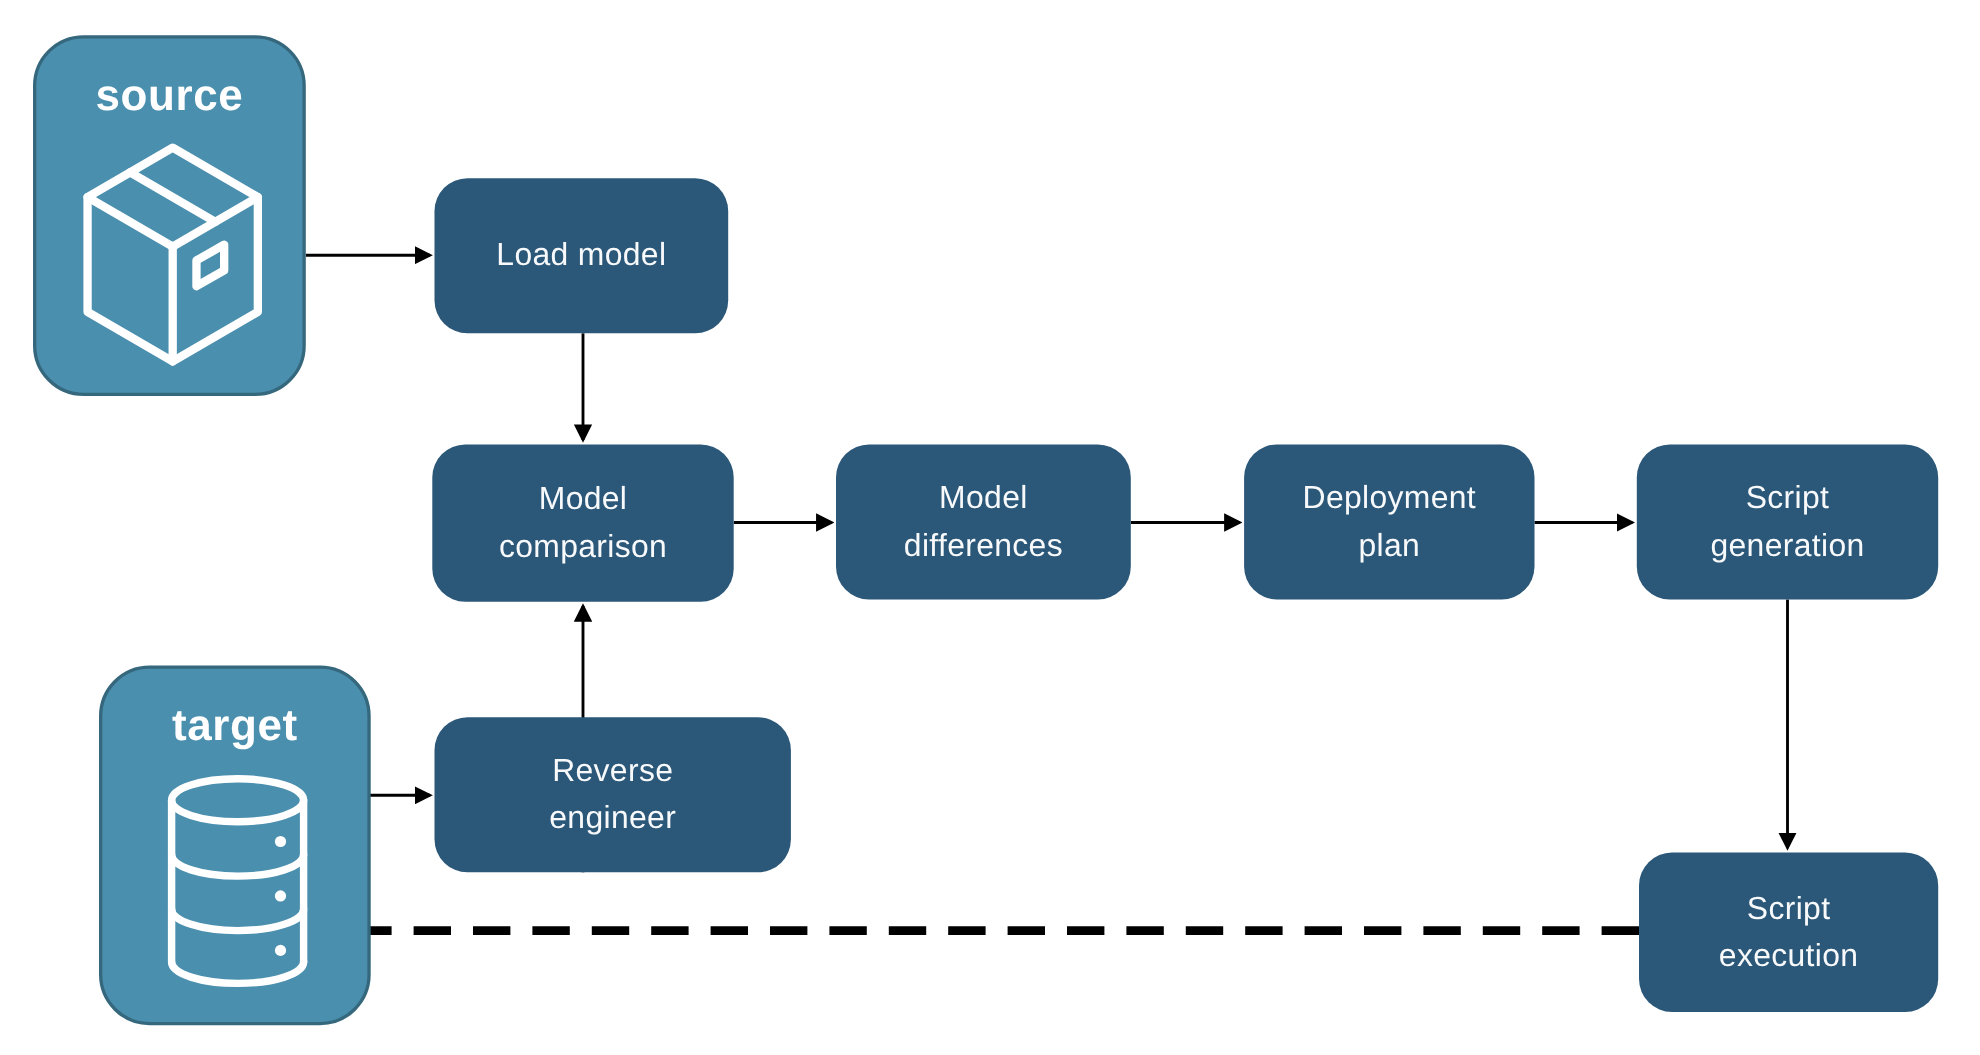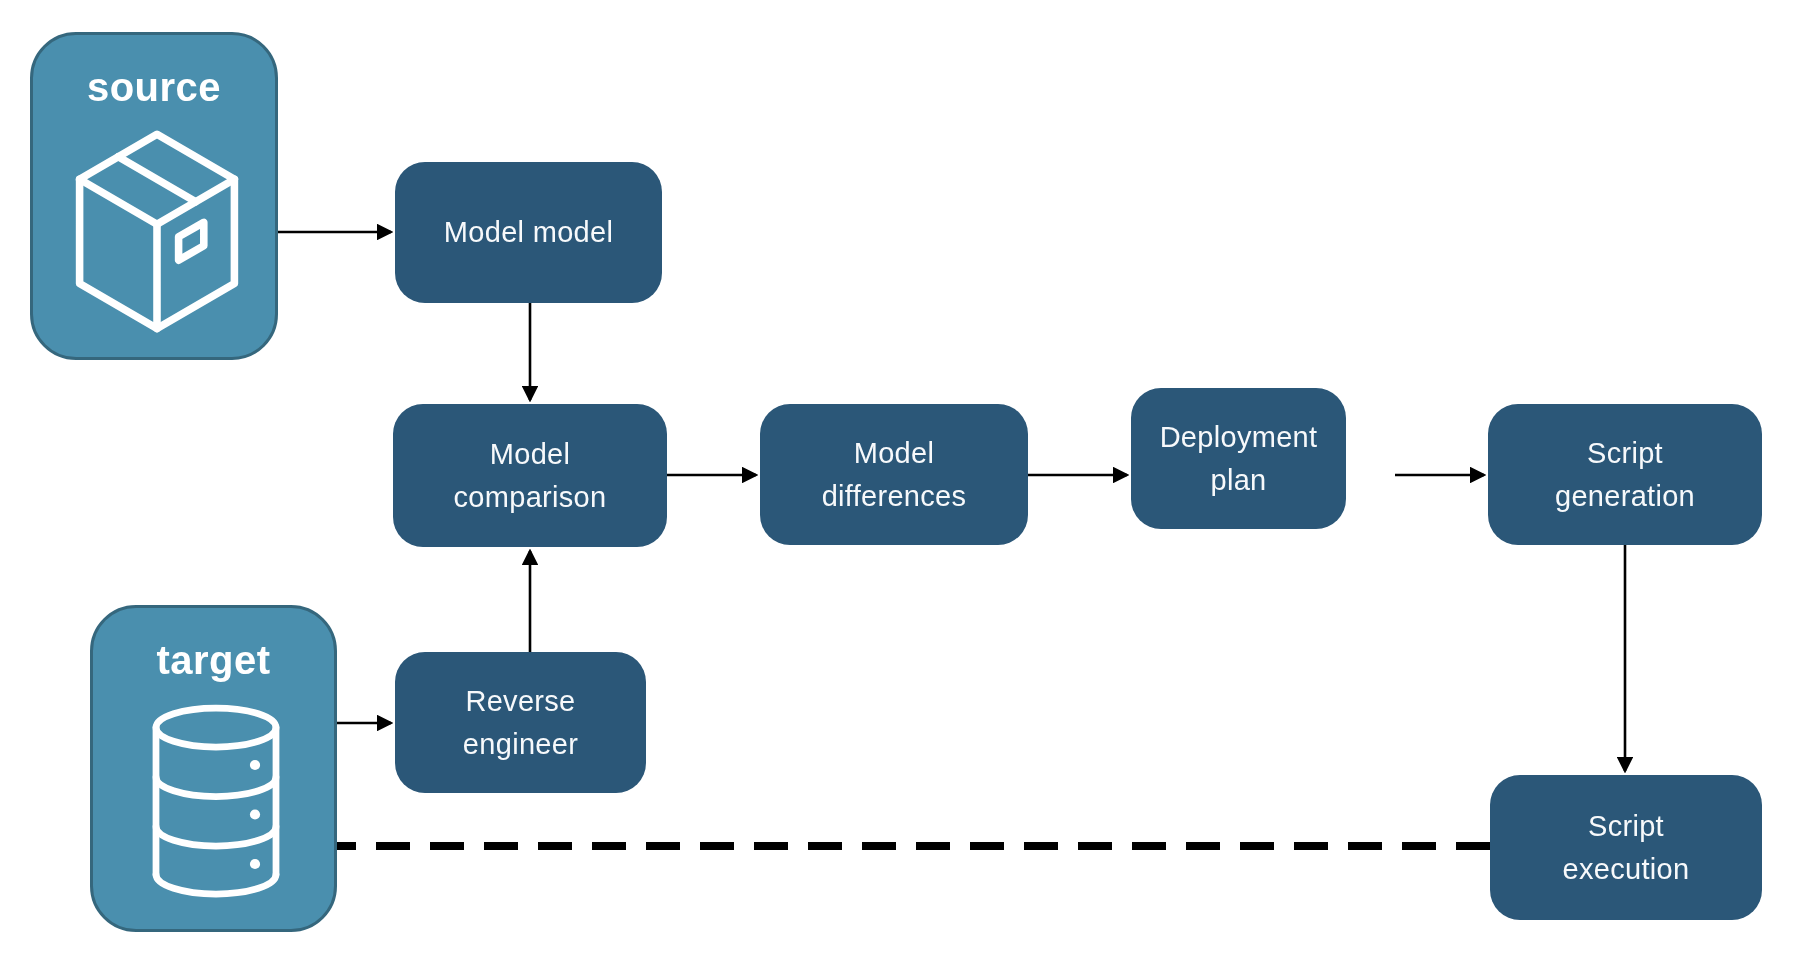--- a/index.html
+++ b/index.html
@@ -105,44 +105,44 @@
       <path d="M10 114 A40 13 0 0 0 90 114"></path>
       <path d="M10 49 A40 13 0 0 0 90 49"></path>
       <path d="M10 82 A40 13 0 0 0 90 82"></path>
       <circle cx="76" cy="41" r="3.4" fill="#ffffff" stroke="none"></circle>
       <circle cx="76" cy="74" r="3.4" fill="#ffffff" stroke="none"></circle>
       <circle cx="76" cy="107" r="3.4" fill="#ffffff" stroke="none"></circle>
     </svg>
   </div>
 
   <div class="node" style="left:395px; top:162px; width:267px; height:141px;">
-    <span>Model model</span>
+    <span>Load model</span>
   </div>
 
   <div class="node" style="left:393px; top:404px; width:274px; height:143px;">
     <span>Model
 comparison</span>
   </div>
 
   <div class="node" style="left:760px; top:404px; width:268px; height:141px;">
     <span>Model
 differences</span>
   </div>
 
-  <div class="node" style="left:1131px; top:388px; width:215px; height:141px;">
+  <div class="node" style="left:1131px; top:404px; width:264px; height:141px;">
     <span>Deployment
 plan</span>
   </div>
 
   <div class="node" style="left:1488px; top:404px; width:274px; height:141px;">
     <span>Script
 generation</span>
   </div>
 
-  <div class="node" style="left:395px; top:652px; width:251px; height:141px;">
+  <div class="node" style="left:395px; top:652px; width:324px; height:141px;">
     <span>Reverse
 engineer</span>
   </div>
 
   <div class="node" style="left:1490px; top:775px; width:272px; height:145px;">
     <span>Script
 execution</span>
   </div>
 
 </div>

